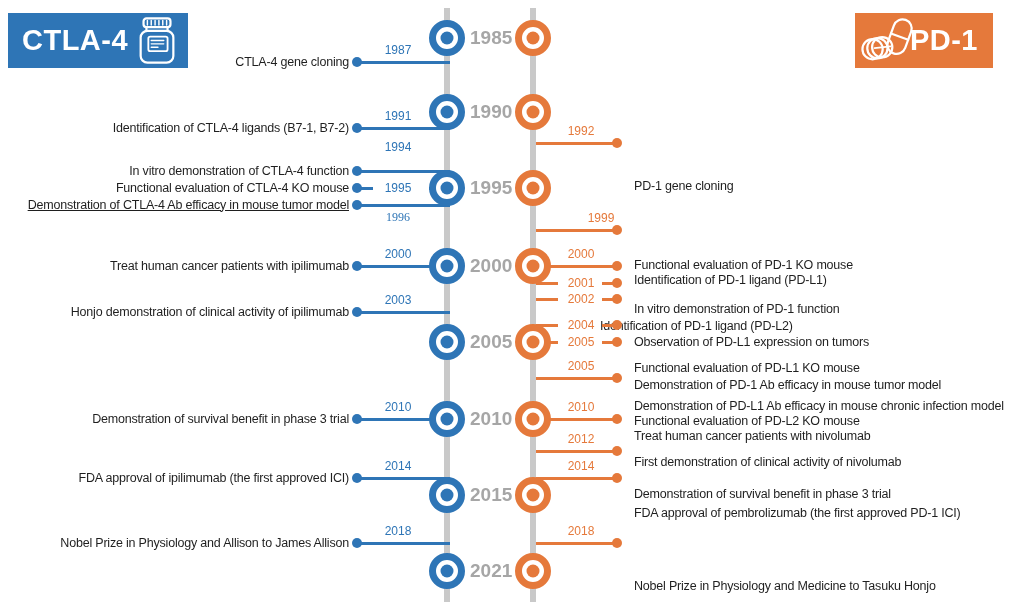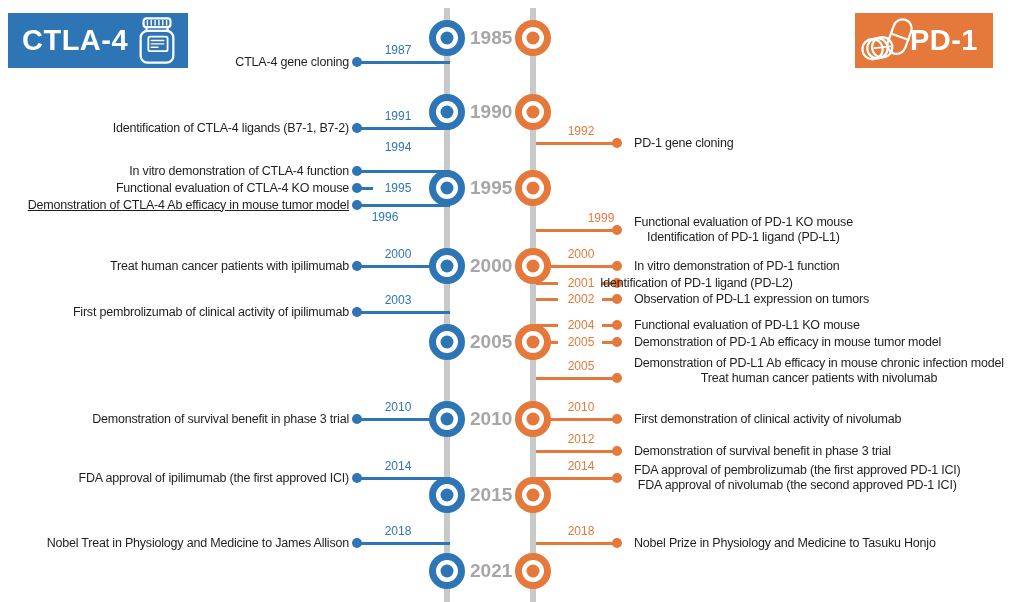--- a/index.html
+++ b/index.html
@@ -35,21 +35,21 @@
   .ev-line.blue{background:var(--blue);}
   .ev-line.orange{background:var(--orange);}
   .ev-dot{position:absolute;width:10px;height:10px;border-radius:50%;}
   .ev-dot.blue{background:var(--blue);}
   .ev-dot.orange{background:var(--orange);}
   .ev-year{position:absolute;height:18px;line-height:18px;font-size:12px;text-align:center;white-space:nowrap;}
   .ev-year.blue{color:var(--blue);}
   .ev-year.orange{color:var(--orange);}
   .ev-label{position:absolute;font-size:12.5px;line-height:15px;letter-spacing:-0.2px;color:var(--textdark);white-space:nowrap;}
   .ev-label.blue{text-align:right;}
-  .ev-label.orange{text-align:center;}
+  .ev-label.orange{text-align:left;margin-top:43px;}
 </style>
 </head>
 <body>
 
 <div id="canvas">
 
   <div class="vbar" id="bar-blue"></div>
   <div class="vbar" id="bar-orange"></div>
 
   <div id="blue-events">
@@ -82,39 +82,39 @@
         <div class="ev-line blue" style="left: 429px; width: 21px; top: 187px;"></div>
         <div class="ev-dot blue" style="left: 352px; top: 183px;"></div>
         <div class="ev-year blue" style="left: 367px; width: 62px; top: 179px;">1995</div>
         <div class="ev-label blue" style="top: 180.5px; right: 663px;">
           <div>Functional evaluation of CTLA-4 KO mouse</div>
         </div>
       </div>
       <div>
         <div class="ev-line blue" style="left: 357px; width: 93px; top: 204px;"></div>
         <div class="ev-dot blue" style="left: 352px; top: 200px;"></div>
-        <div class="ev-year blue" style="left: 354px; width: 62px; top: 208px;">1996</div>
+        <div class="ev-year blue" style="left: 367px; width: 62px; top: 208px; font-family: Liberation Serif, serif;">1996</div>
         <div class="ev-label blue" style="top: 197.5px; right: 663px; text-decoration: underline;">
           <div>Demonstration of CTLA-4 Ab efficacy in mouse tumor model</div>
         </div>
       </div>
       <div>
         <div class="ev-line blue" style="left: 357px; width: 93px; top: 265px;"></div>
         <div class="ev-dot blue" style="left: 352px; top: 261px;"></div>
         <div class="ev-year blue" style="left: 367px; width: 62px; top: 245px;">2000</div>
         <div class="ev-label blue" style="top: 258.5px; right: 663px;">
           <div>Treat human cancer patients with ipilimumab</div>
         </div>
       </div>
       <div>
         <div class="ev-line blue" style="left: 357px; width: 93px; top: 311px;"></div>
         <div class="ev-dot blue" style="left: 352px; top: 307px;"></div>
         <div class="ev-year blue" style="left: 367px; width: 62px; top: 291px;">2003</div>
         <div class="ev-label blue" style="top: 304.5px; right: 663px;">
-          <div>First pembrolizumab of clinical activity of ipilimumab</div>
+          <div>Honjo demonstration of clinical activity of ipilimumab</div>
         </div>
       </div>
       <div>
         <div class="ev-line blue" style="left: 357px; width: 93px; top: 418px;"></div>
         <div class="ev-dot blue" style="left: 352px; top: 414px;"></div>
         <div class="ev-year blue" style="left: 367px; width: 62px; top: 398px;">2010</div>
         <div class="ev-label blue" style="top: 411.5px; right: 663px;">
           <div>Demonstration of survival benefit in phase 3 trial</div>
         </div>
       </div>
@@ -124,21 +124,21 @@
         <div class="ev-year blue" style="left: 367px; width: 62px; top: 457px;">2014</div>
         <div class="ev-label blue" style="top: 470.5px; right: 663px;">
           <div>FDA approval of ipilimumab (the first approved ICI)</div>
         </div>
       </div>
       <div>
         <div class="ev-line blue" style="left: 357px; width: 93px; top: 542px;"></div>
         <div class="ev-dot blue" style="left: 352px; top: 538px;"></div>
         <div class="ev-year blue" style="left: 367px; width: 62px; top: 522px;">2018</div>
         <div class="ev-label blue" style="top: 535.5px; right: 663px;">
-          <div>Nobel Treat in Physiology and Medicine to James Allison</div>
+          <div>Nobel Prize in Physiology and Allison to James Allison</div>
         </div>
       </div>
     </div>
   <div id="orange-events">
       <div>
         <div class="ev-line orange" style="left: 536px; width: 78px; top: 142px;"></div>
         <div class="ev-dot orange" style="left: 612px; top: 138px;"></div>
         <div class="ev-year orange" style="left: 557px; width: 48px; top: 122px;">1992</div>
         <div class="ev-label orange" style="top: 135.5px; left: 634px;">
           <div>PD-1 gene cloning</div>
@@ -196,20 +196,21 @@
         <div class="ev-label orange" style="top: 334.5px; left: 634px;">
           <div>Demonstration of PD-1 Ab efficacy in mouse tumor model</div>
         </div>
       </div>
       <div>
         <div class="ev-line orange" style="left: 536px; width: 78px; top: 377px;"></div>
         <div class="ev-dot orange" style="left: 612px; top: 373px;"></div>
         <div class="ev-year orange" style="left: 557px; width: 48px; top: 357px;">2005</div>
         <div class="ev-label orange" style="top: 355.5px; left: 634px;">
           <div>Demonstration of PD-L1 Ab efficacy in mouse chronic infection model</div>
+          <div>Functional evaluation of PD-L2 KO mouse</div>
           <div>Treat human cancer patients with nivolumab</div>
         </div>
       </div>
       <div>
         <div class="ev-line orange" style="left: 536px; width: 78px; top: 418px;"></div>
         <div class="ev-dot orange" style="left: 612px; top: 414px;"></div>
         <div class="ev-year orange" style="left: 557px; width: 48px; top: 398px;">2010</div>
         <div class="ev-label orange" style="top: 411.5px; left: 634px;">
           <div>First demonstration of clinical activity of nivolumab</div>
         </div>
@@ -221,21 +222,20 @@
         <div class="ev-label orange" style="top: 443.5px; left: 634px;">
           <div>Demonstration of survival benefit in phase 3 trial</div>
         </div>
       </div>
       <div>
         <div class="ev-line orange" style="left: 536px; width: 78px; top: 477px;"></div>
         <div class="ev-dot orange" style="left: 612px; top: 473px;"></div>
         <div class="ev-year orange" style="left: 557px; width: 48px; top: 457px;">2014</div>
         <div class="ev-label orange" style="top: 463px; left: 634px;">
           <div>FDA approval of pembrolizumab (the first approved PD-1 ICI)</div>
-          <div>FDA approval of nivolumab (the second approved PD-1 ICI)</div>
         </div>
       </div>
       <div>
         <div class="ev-line orange" style="left: 536px; width: 78px; top: 542px;"></div>
         <div class="ev-dot orange" style="left: 612px; top: 538px;"></div>
         <div class="ev-year orange" style="left: 557px; width: 48px; top: 522px;">2018</div>
         <div class="ev-label orange" style="top: 535.5px; left: 634px;">
           <div>Nobel Prize in Physiology and Medicine to Tasuku Honjo</div>
         </div>
       </div>

